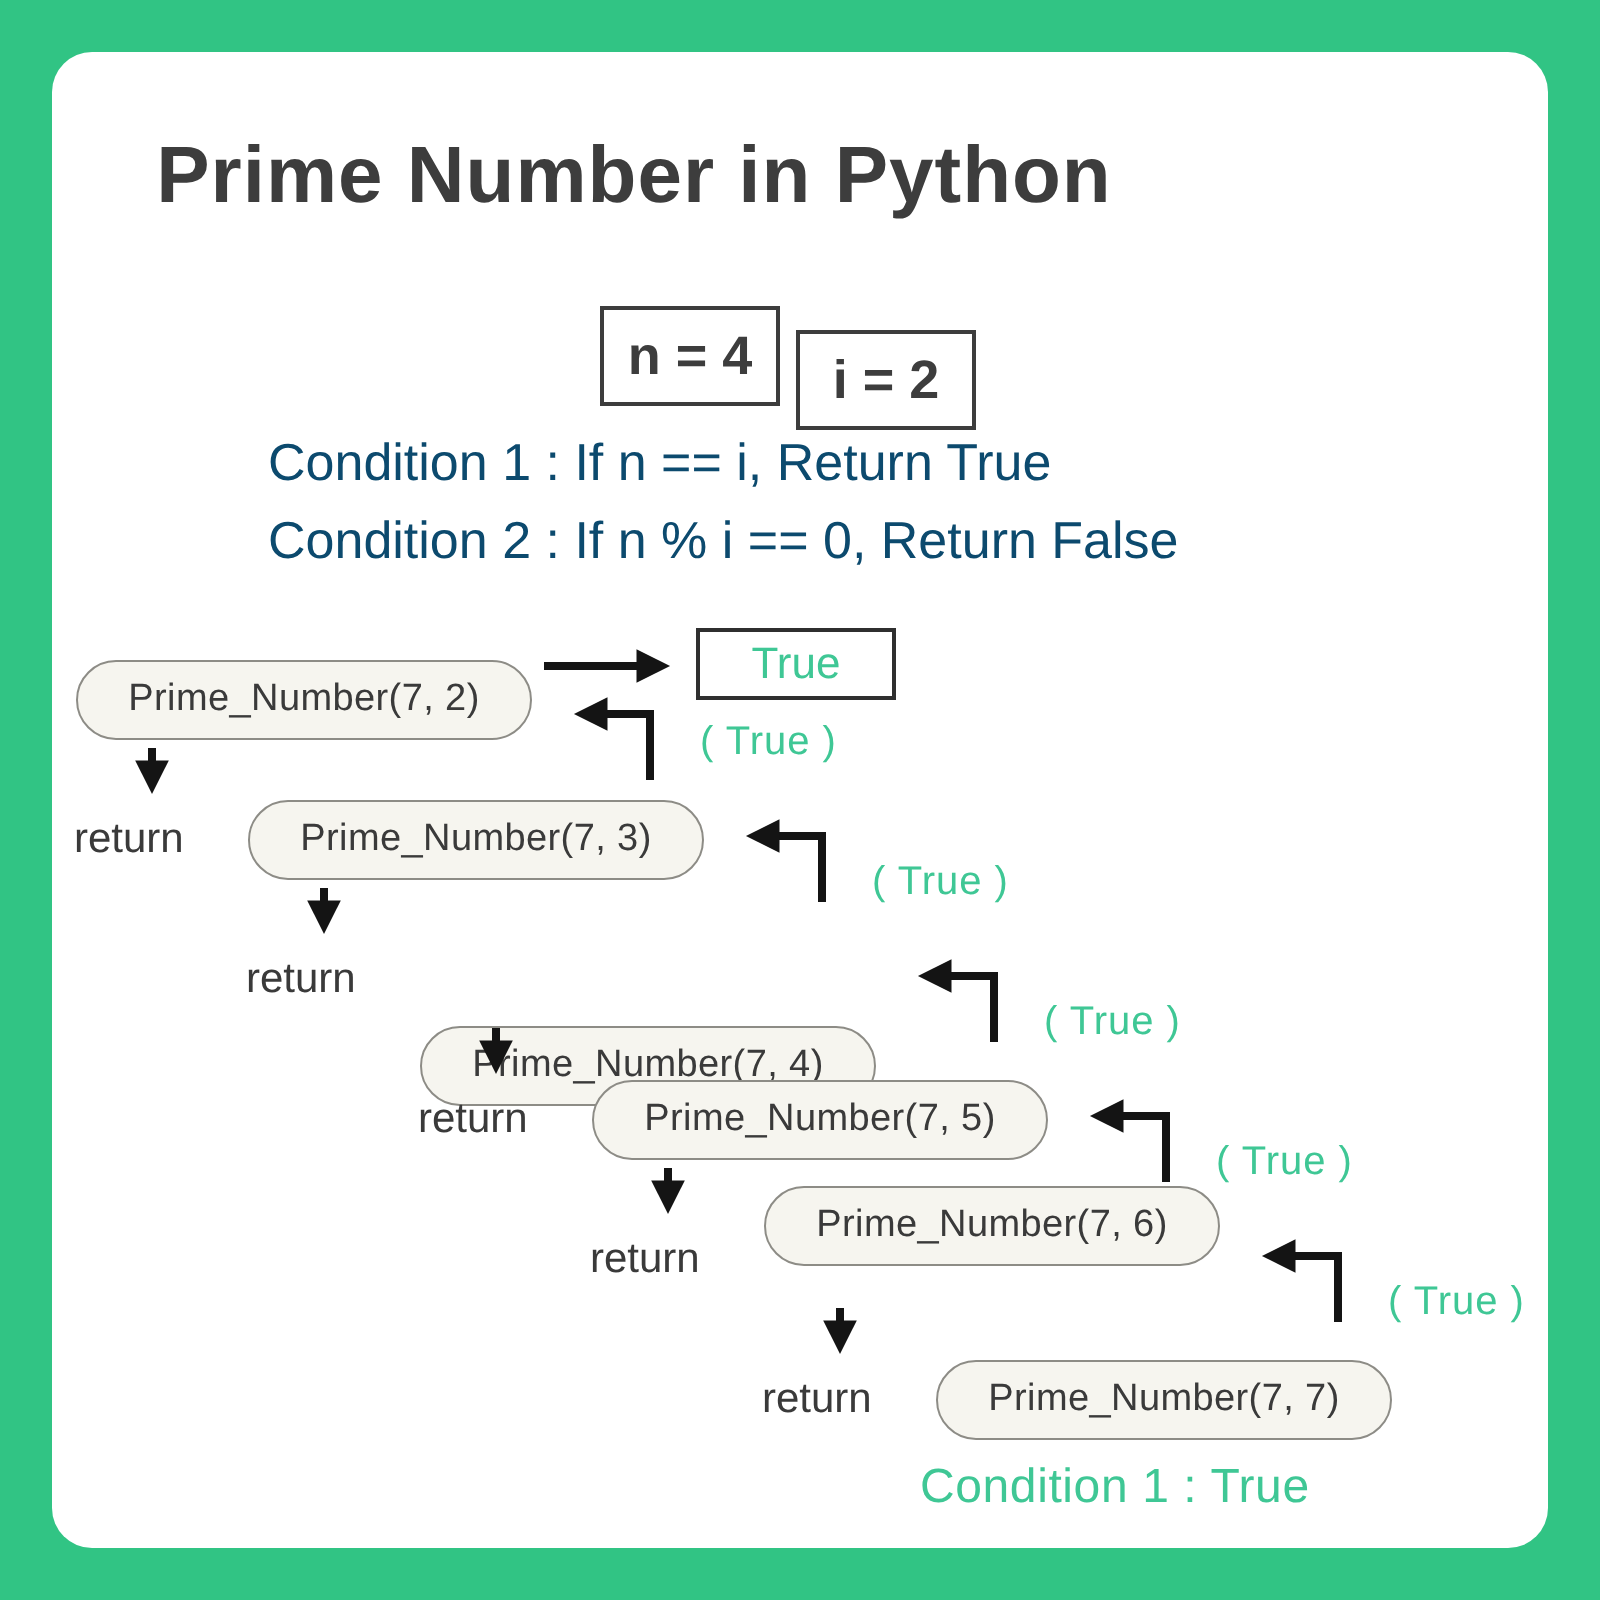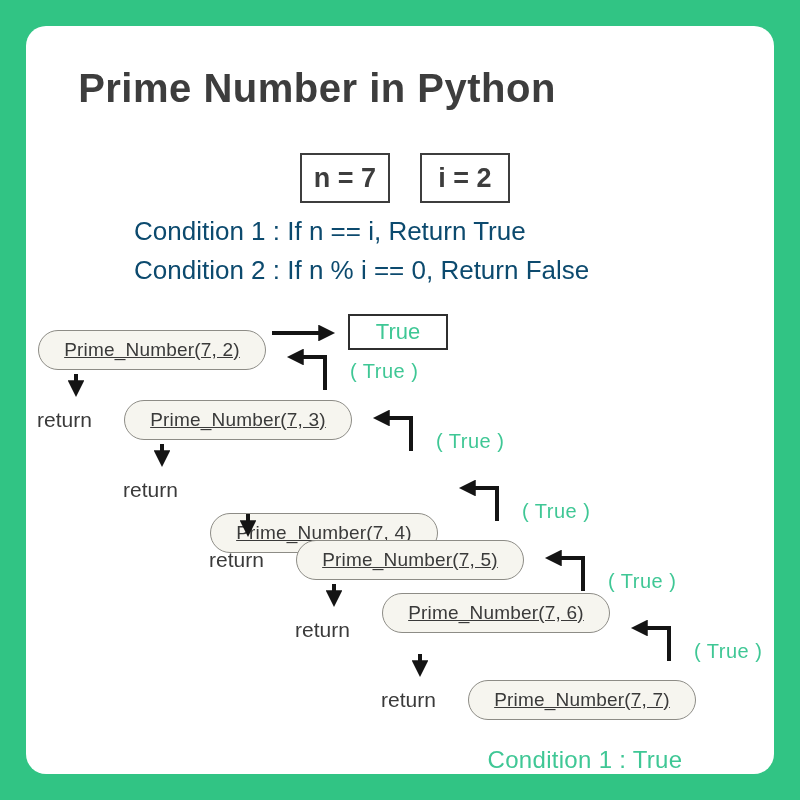--- a/index.html
+++ b/index.html
@@ -23,71 +23,71 @@
     letter-spacing: 0.5px;
   }
 
   .param-box {
     position: absolute; top: 153px; width: 90px; height: 50px;
     box-sizing: border-box; border: 2px solid #3d3d3d; background: #ffffff;
     display: flex; align-items: center; justify-content: center;
     font-size: 27px; font-weight: bold; color: #3d3d3d;
   }
   .param-n { left: 300px; }
-  .param-i { left: 420px; }
+  .param-i { left: 398px; margin-top: 12px; }
 
   .conditions {
     position: absolute; left: 134px; top: 212px;
     font-size: 26px; line-height: 39px; color: #0c4a6e;
   }
 
   .call-box {
     position: absolute; width: 228px; height: 40px;
     box-sizing: border-box;
     background: #f6f5ef; border: 1.5px solid #8d8c86; border-radius: 20px;
     display: flex; align-items: center; justify-content: center;
-    font-size: 19px; color: #3a3a3a; letter-spacing: 0.2px; text-decoration: underline;
+    font-size: 19px; color: #3a3a3a; letter-spacing: 0.2px;
   }
 
   .return-label {
     position: absolute; font-size: 21px; line-height: 24px; color: #3a3a3a;
   }
 
   .true-box {
     position: absolute; left: 348px; top: 314px; width: 100px; height: 36px;
     box-sizing: border-box; border: 2px solid #2f2f2f; background: #ffffff;
     display: flex; align-items: center; justify-content: center;
     font-size: 22px; color: #3fc795;
   }
 
   .true-label {
     position: absolute; font-size: 20px; line-height: 26px; color: #3fc795;
     letter-spacing: 0.5px; white-space: nowrap;
   }
 
   .final-status {
     position: absolute; left: 460px; top: 730px; width: 250px;
-    text-align: center; font-size: 24px; color: #3fc795;
-    letter-spacing: 0.3px; white-space: nowrap; margin-top: 16px;
+    font-size: 24px; color: #3fc795;
+    letter-spacing: 0.3px; white-space: nowrap;
   }
 
   .arrows-layer {
     position: absolute; left: 0; top: 0;
     pointer-events: none;
   }
   .arrows-layer path { stroke: #141414; stroke-width: 4; fill: none; }
 </style>
 </head>
 <body>
 
 <div class="card"></div>
 
 <h1 class="page-title">Prime Number in Python</h1>
 
-<div class="param-box param-n">n = 7</div>
+<div class="param-box param-n">n = 4</div>
 <div class="param-box param-i">i = 2</div>
 
 <div class="conditions">
   <div>Condition 1 : If n == i, Return True</div>
   <div>Condition 2 : If n % i == 0, Return False</div>
 </div>
 
 <div class="call-box" style="left:38px;  top:330px;">Prime_Number(7, 2)</div>
 <div class="call-box" style="left:124px; top:400px;">Prime_Number(7, 3)</div>
 <div class="call-box" style="left:210px; top:470px;margin-top:43px;">Prime_Number(7, 4)</div>

